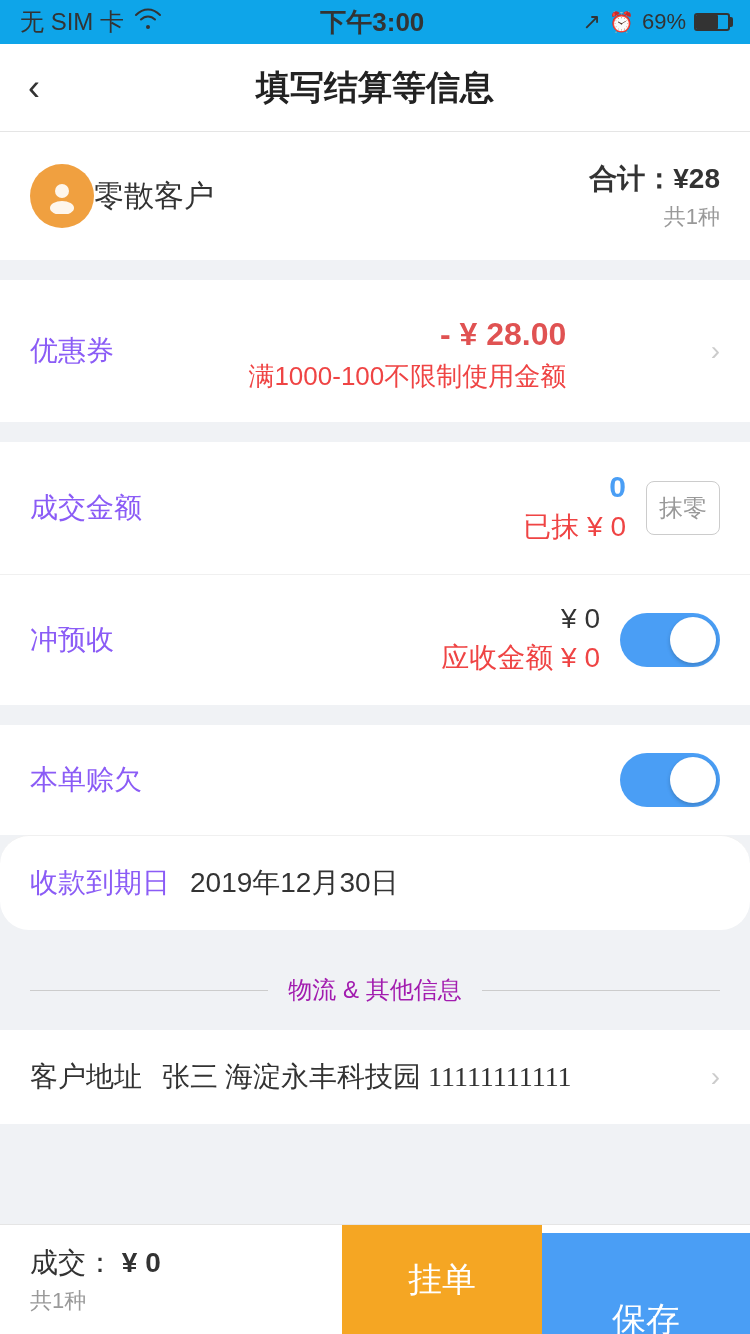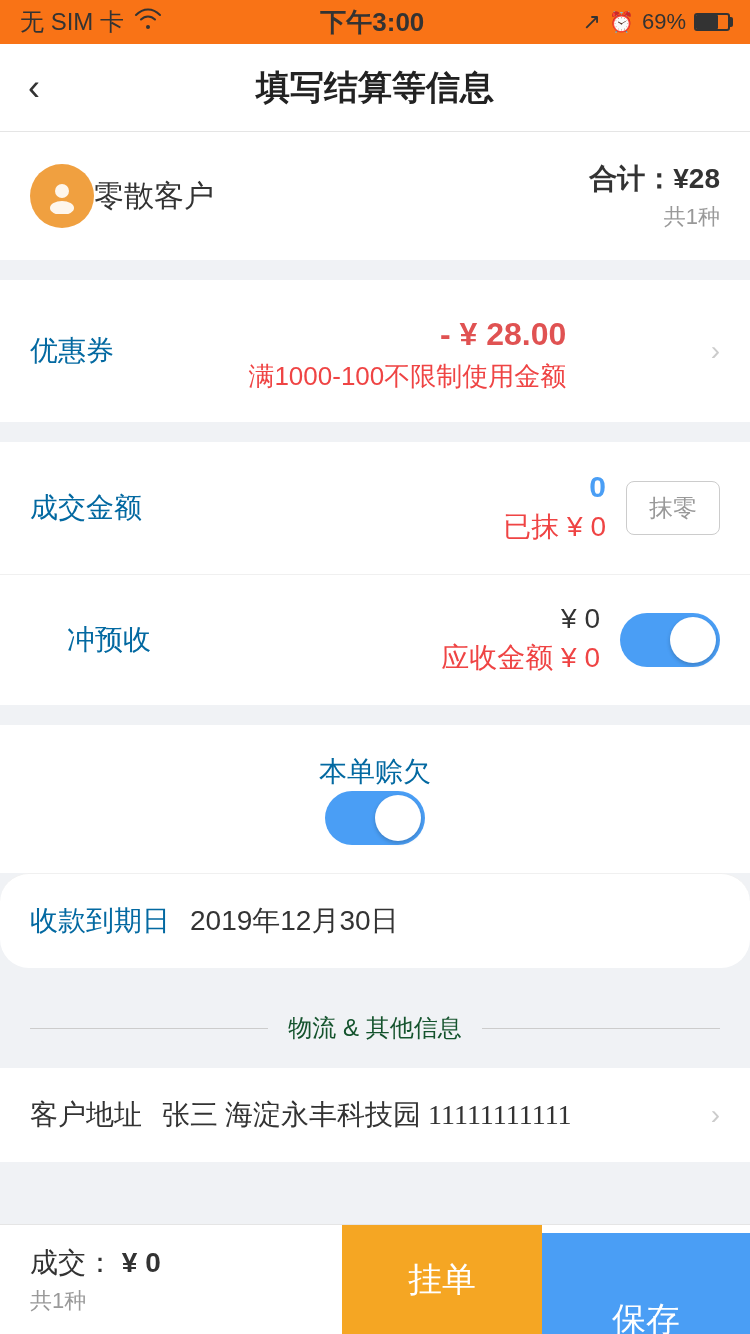--- a/index.html
+++ b/index.html
@@ -11,21 +11,21 @@
       background: #f0f2f5;
       font-size: 28px;
       color: #333;
       position: relative;
     }
 
     
     .status-bar {
       width: 100%;
       height: 44px;
-      background: #f97316;
+      background: #0ea5e9;
       display: flex;
       align-items: center;
       justify-content: space-between;
       padding: 0 20px;
       font-size: 24px;
       font-weight: 500;
     }
     .status-left { display: flex; align-items: center; gap: 10px; }
     .status-right { display: flex; align-items: center; gap: 8px; font-size: 22px; }
     .battery { display: inline-block; border: 2px solid #333; border-radius: 3px; width: 36px; height: 18px; position: relative; }
@@ -75,21 +75,21 @@
       width: 64px; height: 64px;
       background: #f0a040;
       border-radius: 50%;
       display: flex; align-items: center; justify-content: center;
       font-size: 32px; color: #fff;
     }
     .customer-name { font-size: 30px; color: #333; font-weight: 500; }
     .customer-right { text-align: right; }
     .total-amount { font-size: 28px; font-weight: 600; color: #333; }
     .count-label { font-size: 22px; color: #999; margin-top: 4px; }
-    .row-label { font-size: 28px; color: #0369a1; }
+    .row-label { font-size: 28px; color: #8b5cf6; }
     .row-value { font-size: 28px; color: #333; }
     .row-value-blue { font-size: 30px; color: #4a9ef5; font-weight: 600; }
     .row-sub { font-size: 28px; color: #ef4444; margin-top: 4px; }
     .chevron { font-size: 28px; color: #ccc; }
 
     
     .coupon-section {
       background: #fff;
       padding: 28px 30px;
       margin-bottom: 20px;
@@ -106,29 +106,29 @@
       background: #fff;
       margin-bottom: 20px;
     }
     .deal-row {
       padding: 28px 30px;
       display: flex;
       align-items: center;
       justify-content: space-between;
       border-bottom: 1px solid #f0f0f0;
     }
-    .deal-row:last-child { border-bottom: none; margin-left: 37px; }
+    .deal-row:last-child { border-bottom: none; }
     .deal-right { display: flex; align-items: center; gap: 20px; }
     .deal-value-col { text-align: right; }
 
     
     .round-zero-btn {
       border: 1px solid #ccc;
       border-radius: 8px;
-      padding: 10px 22px;
+      padding: 10px 12px;
       font-size: 24px;
       color: #999;
       background: #fff;
       cursor: pointer;
     }
 
     
     .toggle {
       width: 100px; height: 54px;
       background: #4a9ef5;
@@ -147,21 +147,20 @@
     }
 
     
     .debt-section {
       background: #fff;
       padding: 28px 30px;
       display: flex;
       align-items: center;
       justify-content: space-between;
       margin-bottom: 0;
-      flex-direction: column;
     }
 
     
     .date-row {
       background: #fff;
       padding: 28px 30px;
       display: flex;
       align-items: center;
       gap: 20px;
       border-top: 1px solid #f0f0f0;
@@ -177,21 +176,21 @@
       justify-content: center;
       gap: 20px;
       margin-top: 20px;
       margin-bottom: 0;
     }
     .divider-line {
       flex: 1;
       height: 1px;
       background: #ccc;
     }
-    .divider-text { font-size: 24px; color: #14532d; }
+    .divider-text { font-size: 24px; color: #a21caf; }
 
     
     .address-row {
       background: #fff;
       padding: 28px 30px;
       display: flex;
       align-items: center;
       justify-content: space-between;
       margin-top: 0;
     }

